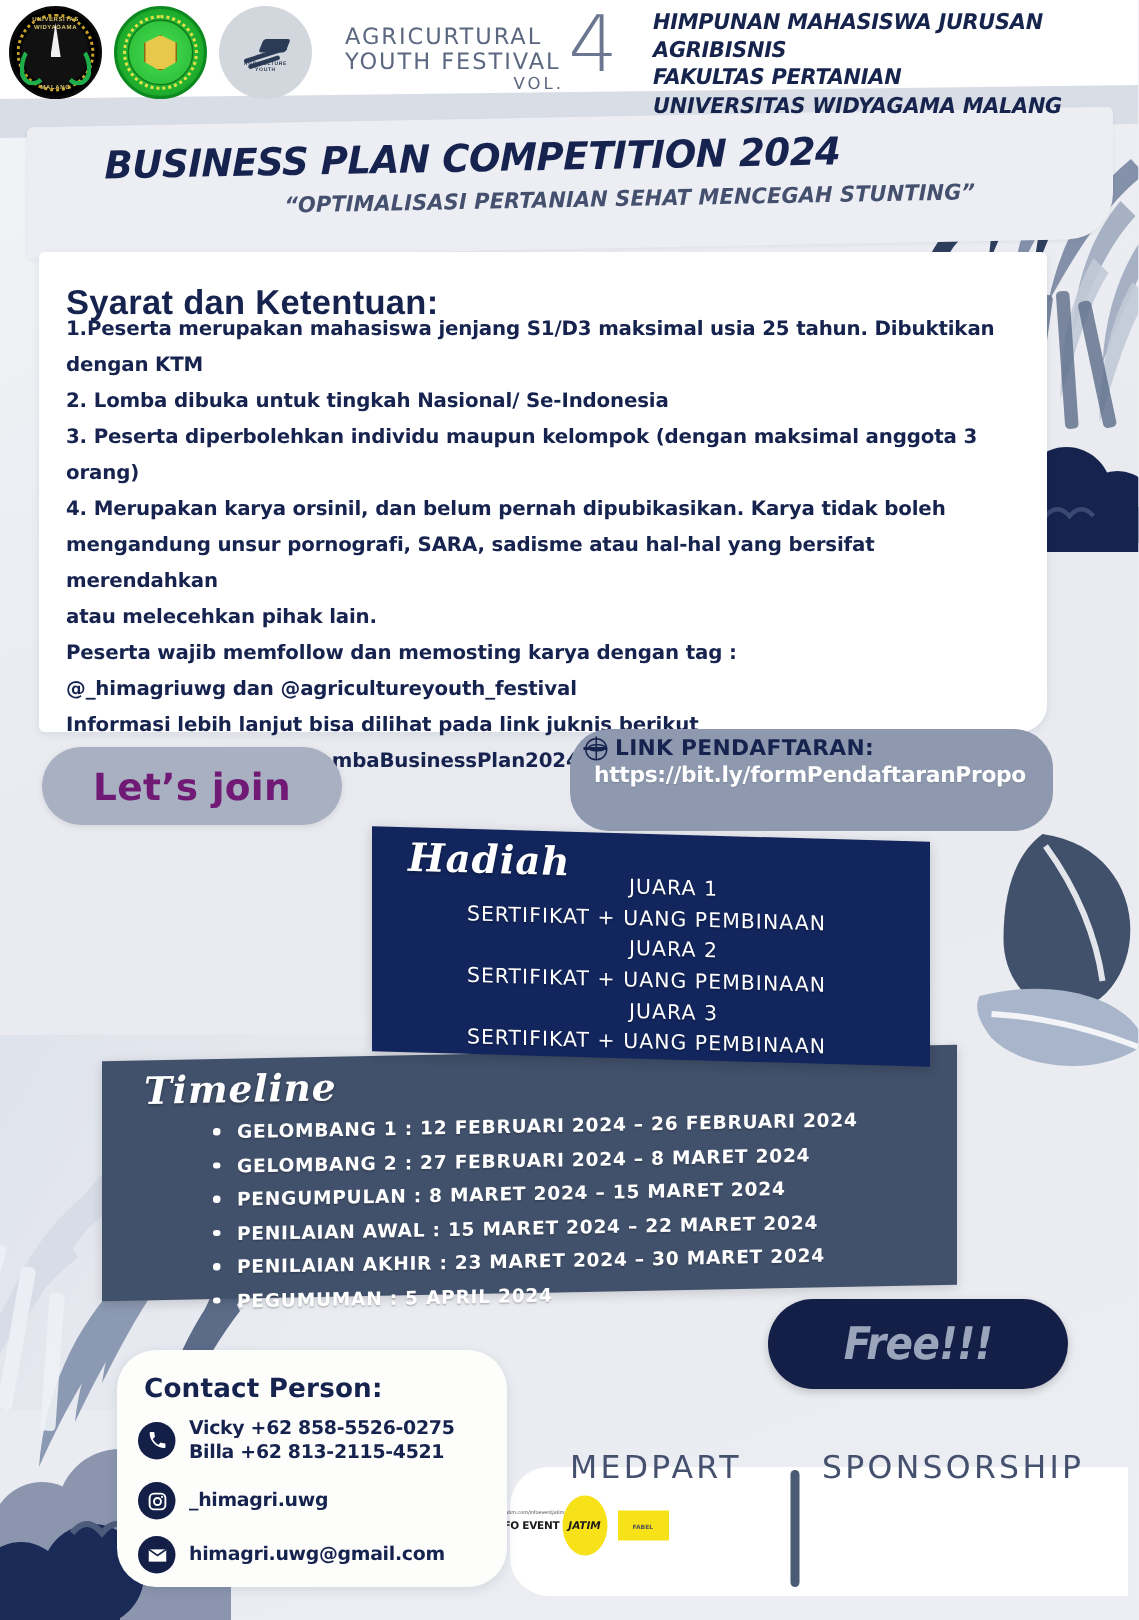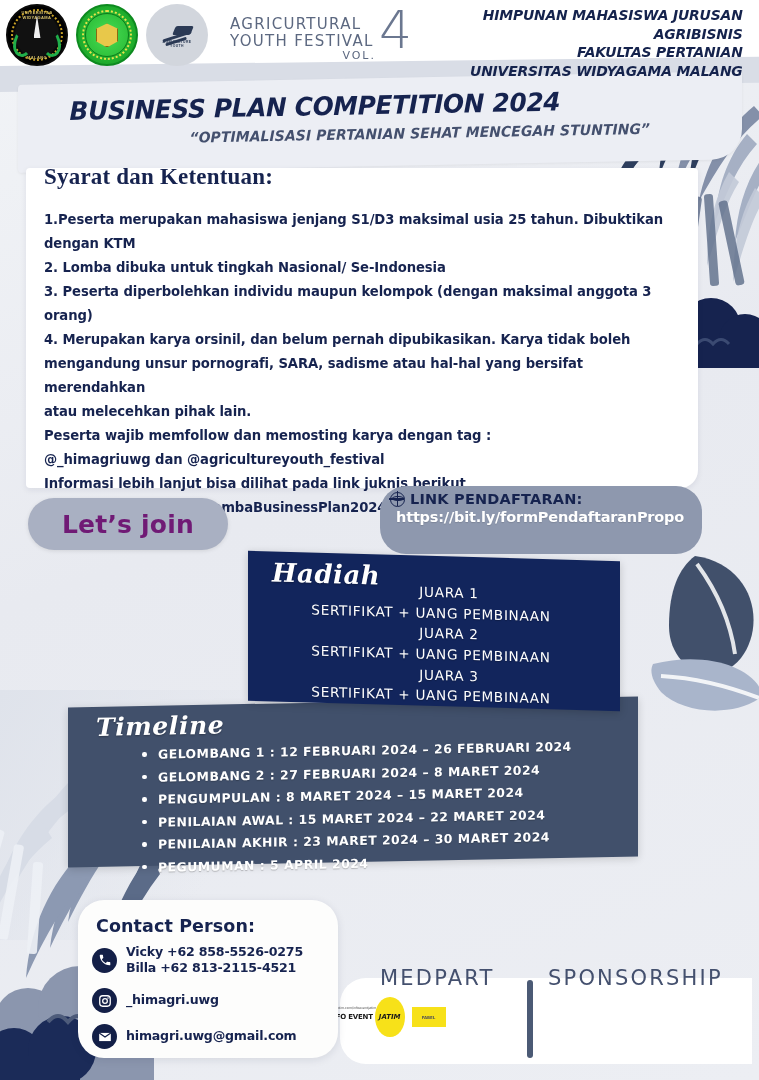--- a/index.html
+++ b/index.html
@@ -70,21 +70,21 @@
   .ayf-word { margin-left:14px; padding-top:8px; position:relative; width:180px; }
   .ayf-word .l1,.ayf-word .l2,.ayf-word .l3 {
     font-family:"DejaVu Sans", sans-serif; color:#5c6880; letter-spacing:1.3px;
     font-weight:500; line-height:1.12; }
   .ayf-word .l1 { font-size:15px; }
   .ayf-word .l2 { font-size:15px; }
   .ayf-word .l3 { font-size:11px; text-align:right; padding-right:34px; letter-spacing:2px; }
   .ayf-num { position:absolute; right:-2px; top:-4px; font-family:"DejaVu Sans",sans-serif;
              font-size:52px; font-weight:300; color:#6b7790; line-height:1; }
 
-  .org { margin-left:auto; padding:6px 10px 0 0; text-align:right; width:330px; }
+  .org { margin-left:auto; padding:6px 10px 0 0; text-align:left; width:330px; }
   .org div { font-family:"DejaVu Sans", sans-serif; font-weight:bold; font-style:italic;
              font-size:14.5px; color:#15234d; line-height:1.28; letter-spacing:-0.2px;
              transform:scaleX(.96); transform-origin:center; }
 
   
   .titleband{
     position:absolute; left:18px; top:78px; width:724px; height:88px;
     background:#eceef4; transform:skewY(-1.1deg);
     border-radius:4px 4px 30px 4px; z-index:4;
     box-shadow:0 1px 3px rgba(0,0,0,.06);
@@ -97,22 +97,22 @@
   .t-sub  { position:absolute; left:180px; top:48px;
             font-family:"DejaVu Sans", sans-serif; font-style:italic; font-weight:bold;
             font-size:14.5px; color:#44506e; letter-spacing:.1px; transform:scaleX(.96); }
 
   
   .reqcard{
     position:absolute; left:26px; top:168px; width:672px; height:320px;
     background:#fff; border-radius:4px 4px 18px 4px; z-index:5;
     box-shadow:0 2px 6px rgba(20,30,60,.08);
   }
-  .req-h { position:absolute; left:44px; top:164px; z-index:8;
-           font-family:Liberation Serif, serif; font-weight:bold; font-size:23px;
+  .req-h { position:absolute; left:44px; top:188px; z-index:8;
+           font-family:Liberation Sans, sans-serif; font-weight:bold; font-size:23px;
            color:#16234f; letter-spacing:.2px; }
   .req-list{ position:absolute; left:44px; top:208px; width:636px; z-index:8; }
   .req-list p{ font-family:"DejaVu Sans", sans-serif; font-weight:bold;
                font-size:13.2px; color:#16234f; line-height:1.82; letter-spacing:-.1px; }
 
   
   .joinpill{
     position:absolute; left:28px; top:498px; width:200px; height:52px;
     background:#a9b0c2; border-radius:26px; z-index:8;
     display:flex; align-items:center; justify-content:center;
@@ -427,20 +427,23 @@
     <ul class="tl-list">
       <li>GELOMBANG 1 : 12 FEBRUARI 2024 – 26 FEBRUARI 2024</li>
       <li>GELOMBANG 2 : 27 FEBRUARI 2024 – 8 MARET 2024</li>
       <li>PENGUMPULAN : 8 MARET 2024 – 15 MARET 2024</li>
       <li>PENILAIAN AWAL : 15 MARET 2024 – 22 MARET 2024</li>
       <li>PENILAIAN AKHIR : 23 MARET 2024 – 30 MARET 2024</li>
       <li>PEGUMUMAN : 5 APRIL 2024</li>
     </ul>
   </div>
 
+  <div class="freepill">
+    <span>Free!!!</span>
+  </div>
 
   <div class="footerpanel"></div>
   <div class="footerlabel fl-med">MEDPART</div>
   <div class="footerlabel fl-spo">SPONSORSHIP</div>
   <div class="footerdivider"></div>
   <div class="medlogos">
     <div class="nfo">
       <span class="nfotxt">NFO EVENT</span>
       <span class="jatim">JATIM</span>
       <span class="nfosub">infojatim.com/infoeventjatim</span>

